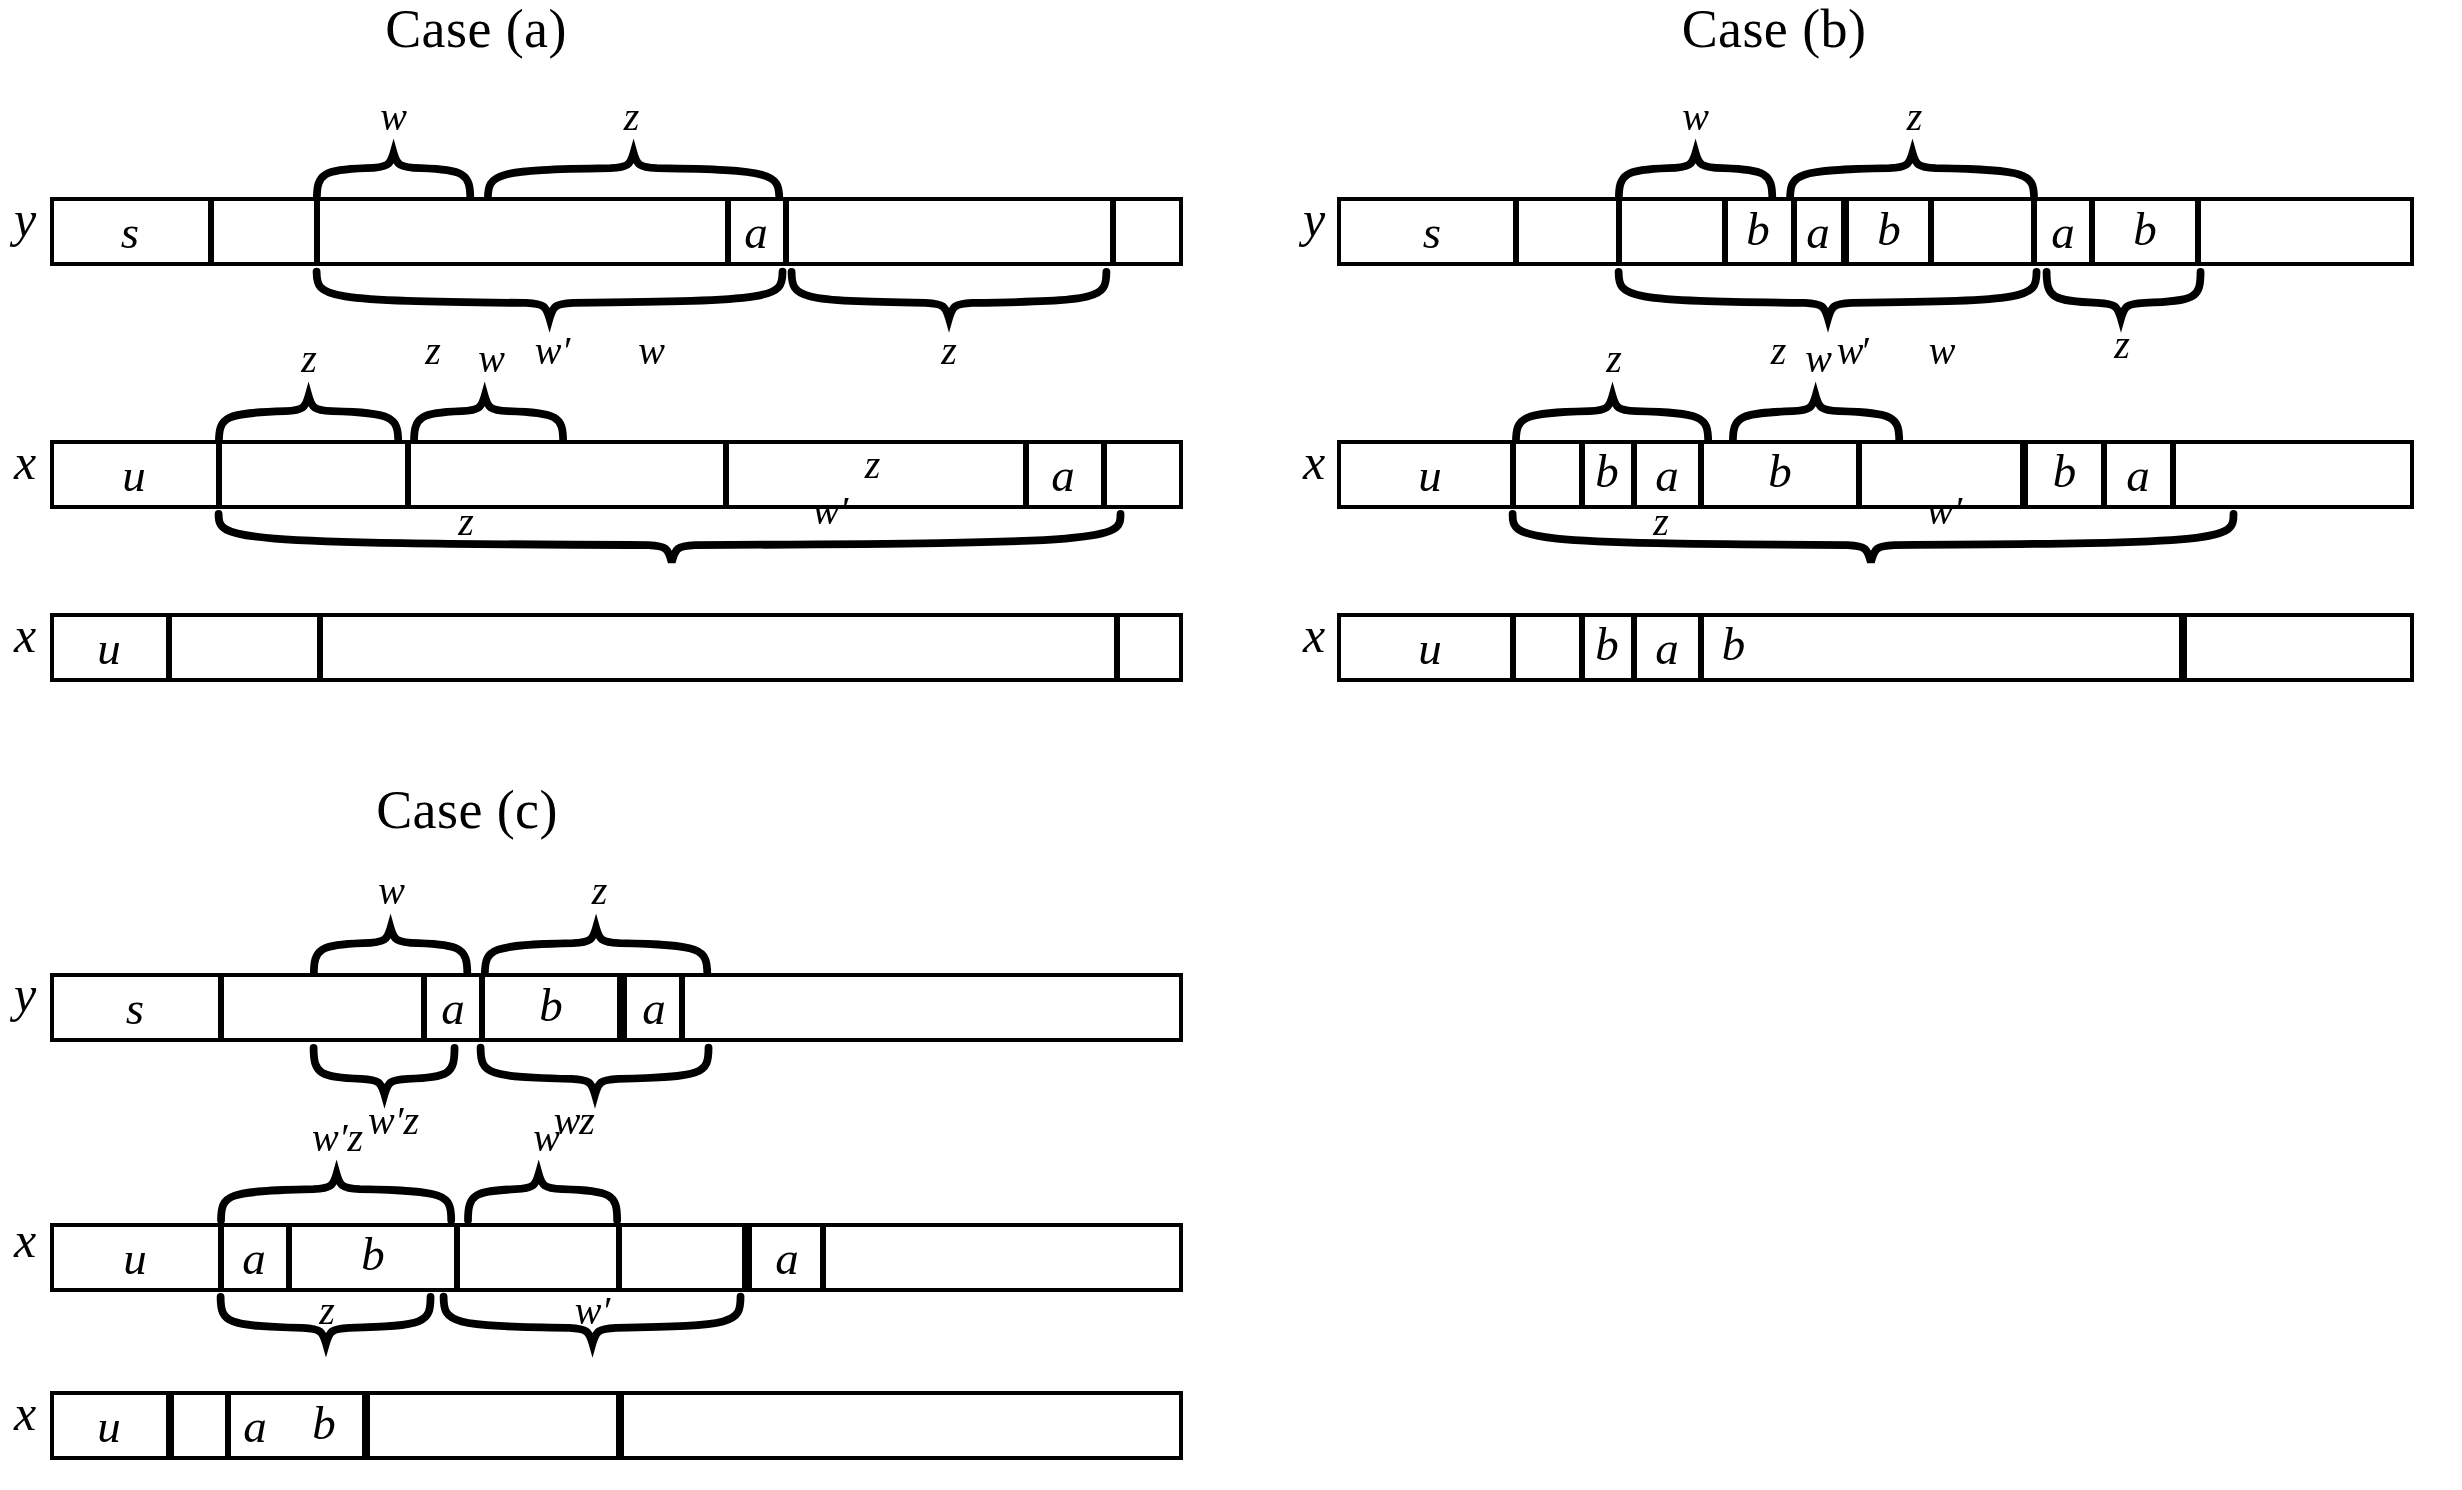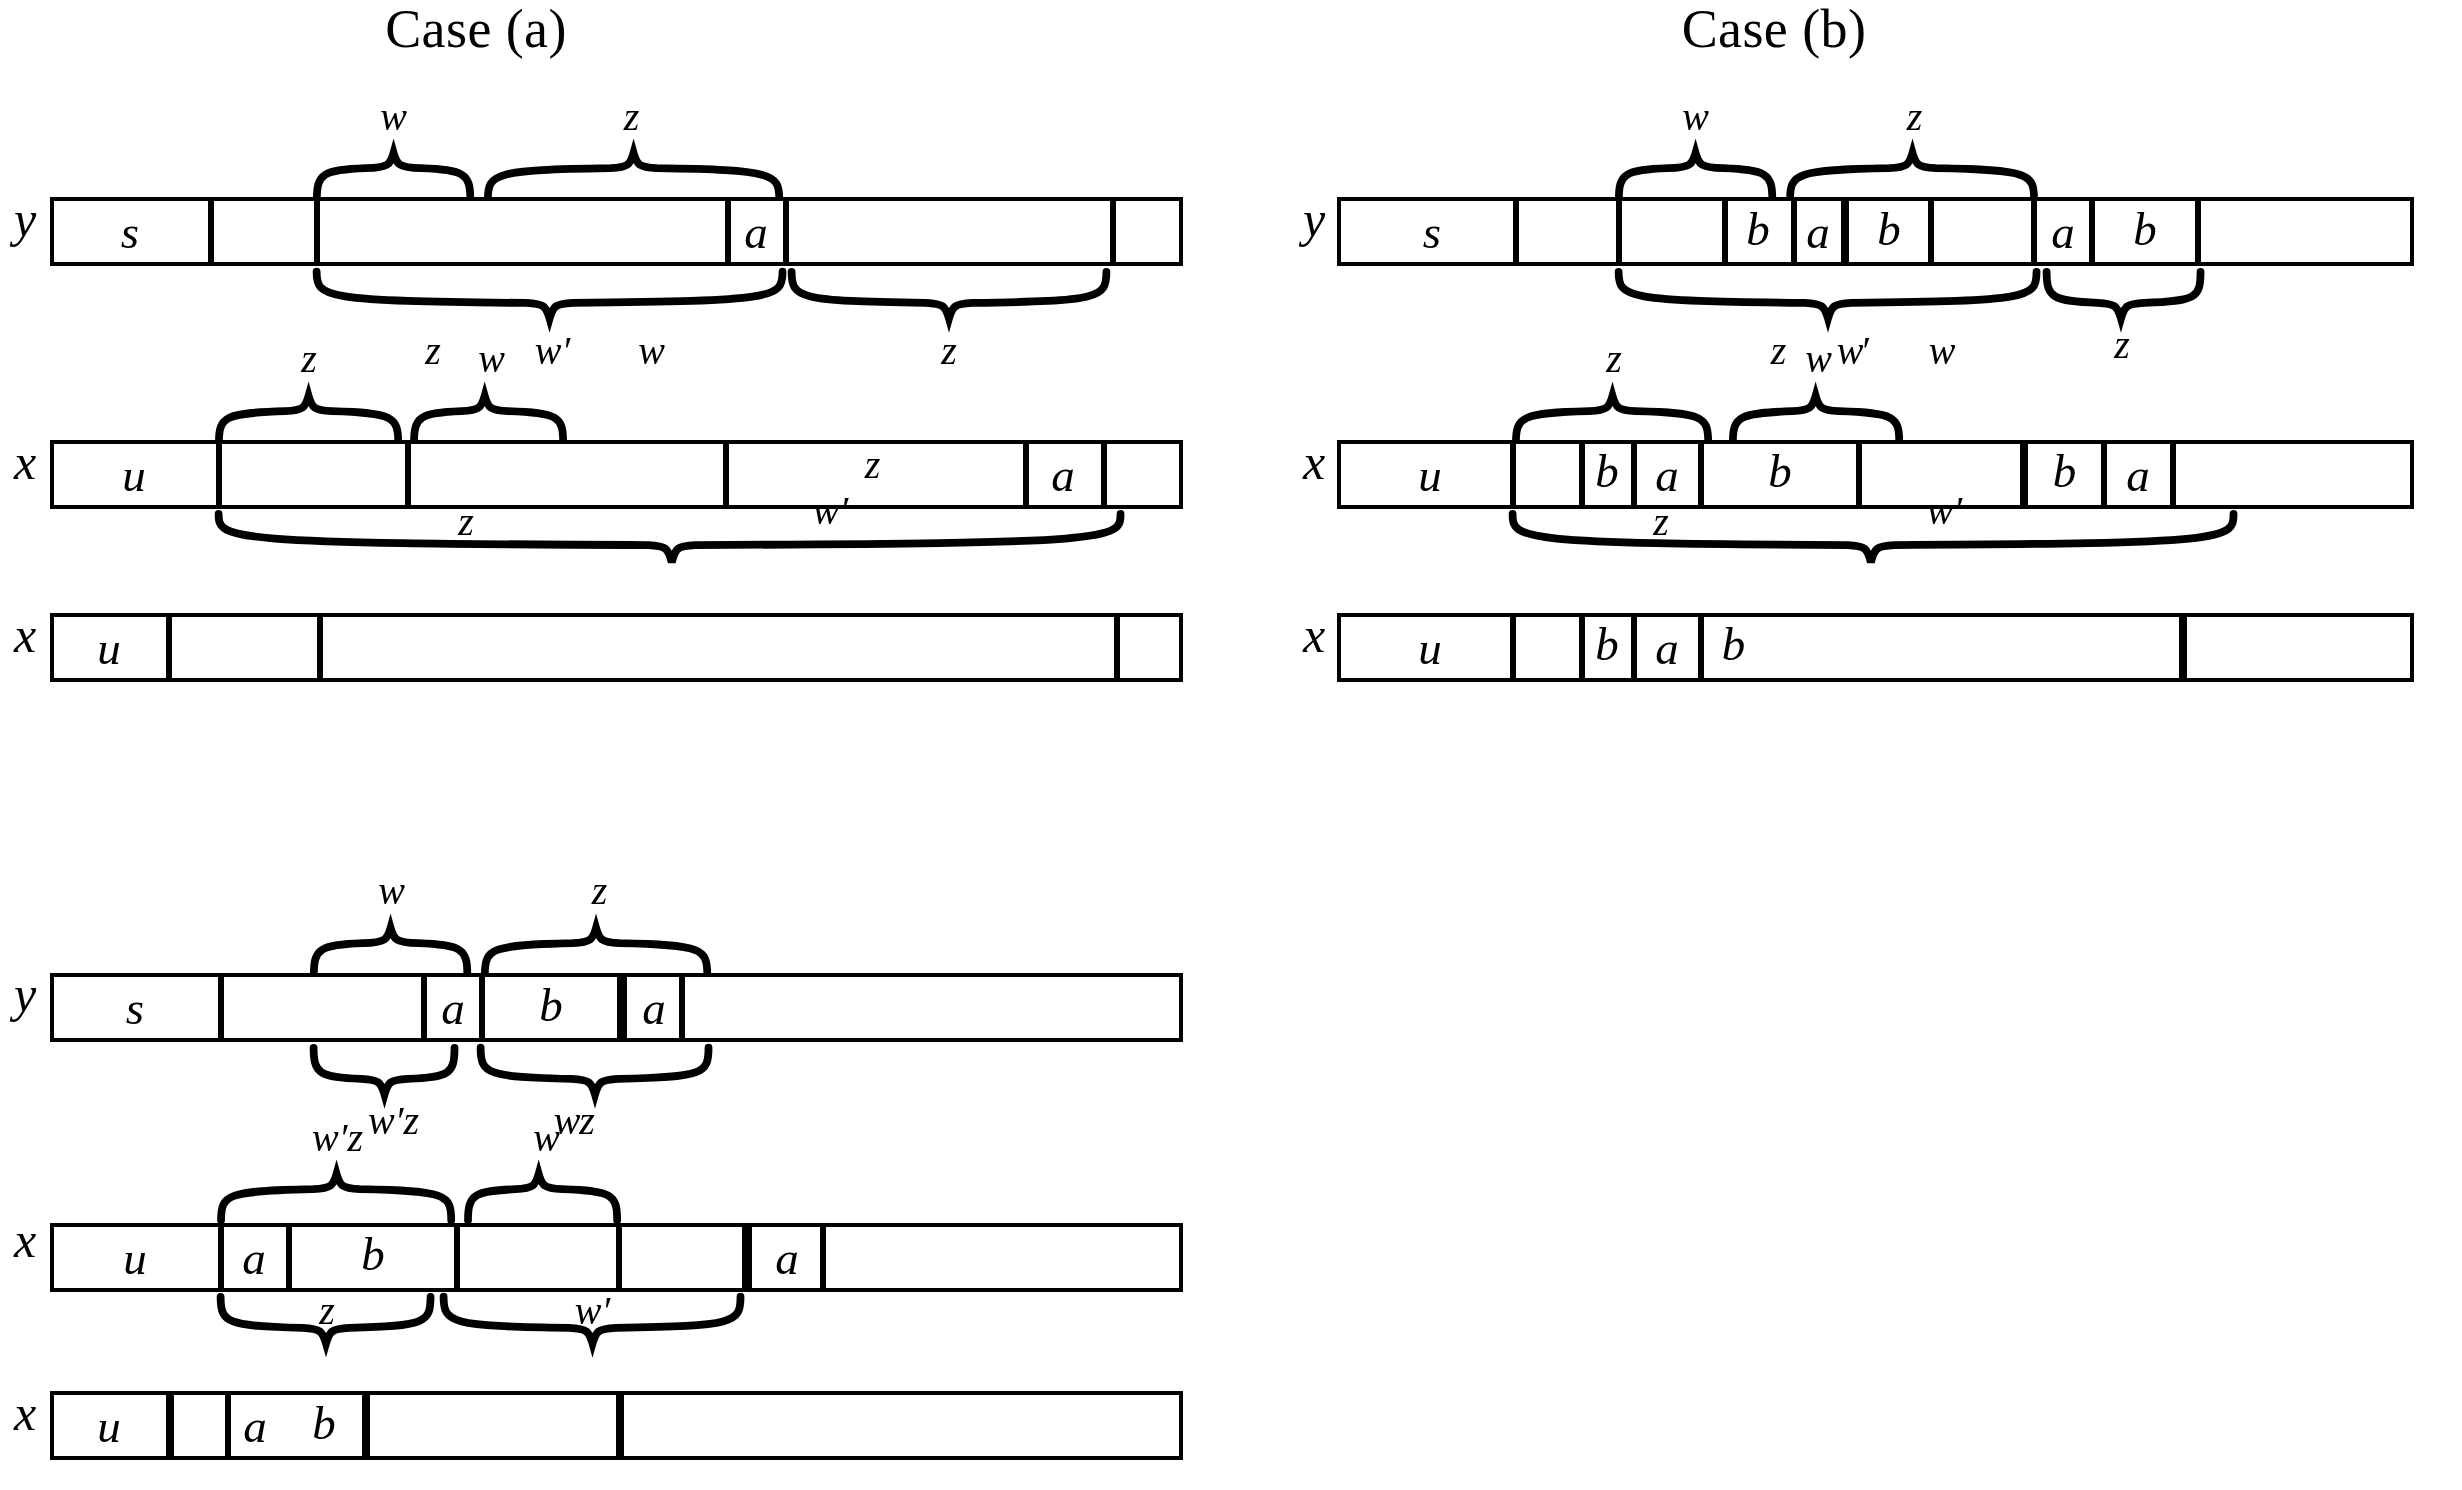--- a/index.html
+++ b/index.html
@@ -261,20 +261,21 @@
   <div class="divider" style="left:1579px; top:613px; width:6px; height:69px;"></div>
   <div class="divider" style="left:1631px; top:613px; width:6px; height:69px;"></div>
   <div class="divider" style="left:1698px; top:613px; width:6px; height:69px;"></div>
   <div class="divider" style="left:2179px; top:613px; width:7.8px; height:69px;"></div>
 
   <div class="cell-text" style="left:1350px; top:625px; width:160px;">u</div>
   <div class="cell-text" style="left:1583px; top:621px; width:48px;">b</div>
   <div class="cell-text" style="left:1635px; top:625px; width:64px;">a</div>
   <div class="cell-text" style="left:1703px; top:621px; width:61px;">b</div>
 
+  <div class="case-title" style="left:164px; top:779px; width:606px;">Case (c)</div>
 
   <div class="row-label" style="left:0px; top:965px; width:50px;">y</div>
 
   <div class="brace" style="left:311px; top:926px;">
     <svg width="160" height="50" viewBox="0 0 185 58">
       <path d="M3,56 C3,26 10,22 60,20 C86,19 88,16 92,2 C96,16 98,19 124,20 C174,22 181,26 181,56" fill="none" stroke="#000" stroke-width="9" stroke-linecap="round"></path>
     </svg>
   </div>
   <div class="brace-label" style="left:318px; top:871px; width:147px;">w</div>
 

